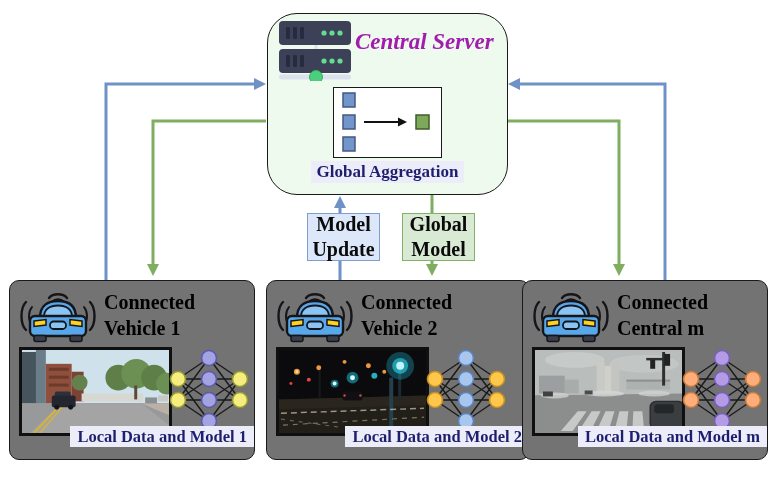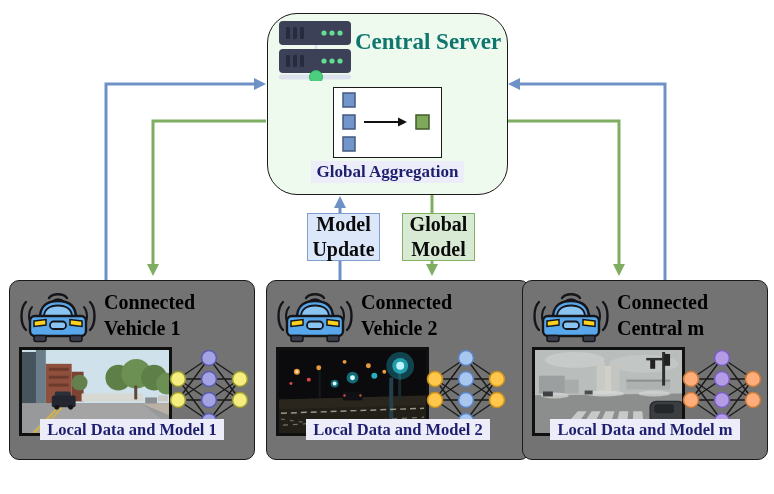--- a/index.html
+++ b/index.html
@@ -9,21 +9,21 @@
   
   .links{position:absolute;left:0;top:0;z-index:1;}
   .links polyline{fill:none;stroke-width:3;}
   .links polygon{stroke:none;}
 
   
   .server-box{position:absolute;left:267px;top:13px;width:239px;height:180px;
               background:#EDFAED;border:1.6px solid #1A1A1A;border-radius:30px;z-index:2;}
   .server-icon{position:absolute;left:10px;top:5px;}
   .server-title{position:absolute;left:87px;top:15px;width:150px;font-size:23px;
-                font-weight:bold;color:#0f766e;white-space:nowrap;}
+                font-weight:bold;color:#a21caf;white-space:nowrap;font-style:italic;}
   .agg-box{position:absolute;left:65px;top:73px;width:107px;height:69px;
            background:#fff;border:1.4px solid #1A1A1A;}
   .agg-label{position:absolute;left:43px;top:147px;width:153px;height:22px;line-height:22px;
              text-align:center;background:#ECEDF9;color:#1E1E6E;font-size:17px;font-weight:bold;}
 
   
   .edge-label{position:absolute;width:71px;height:46px;z-index:3;display:flex;
               align-items:center;justify-content:center;text-align:center;
               font-size:20px;font-weight:bold;line-height:1.25;color:#0a0a0a;}
   .model-update{left:307px;top:213px;background:#DCE8F9;border:1.6px solid #7D9ECF;}
@@ -35,21 +35,21 @@
   .v1{left:9px;} .v2{left:266px;padding-left:18px;} .v3{left:522px;}
   .car-icon{position:absolute;left:7px;top:7px;}
   .v-title{position:absolute;left:94px;top:8px;width:140px;font-size:20px;
            font-weight:bold;line-height:1.3;color:#000;}
   .photo{position:absolute;left:9px;top:66px;width:147px;height:83px;
          border:3px solid #101010;background:#888;}
   .photo svg{display:block;width:100%;height:100%;}
   .nn{position:absolute;left:159px;top:66px;}
   .nn path{stroke:#1A1A1A;stroke-width:1.4;fill:none;}
   .nn circle{stroke-width:1.6;}
-  .v-caption-row{position:absolute;left:0;right:0;top:138px;text-align:center;}
+  .v-caption-row{position:absolute;left:0;right:0;top:145px;text-align:right;}
   .v-caption{display:inline-block;background:#ECEDF9;color:#1E1E6E;font-size:16.5px;
              font-weight:bold;line-height:21px;padding:0 7px;}
 </style>
 </head>
 <body>
 
 <div class="canvas">
 
   <svg class="links" width="774" height="494" viewBox="0 0 774 494">
     <g stroke="#6E91C6" fill="#6E91C6">

